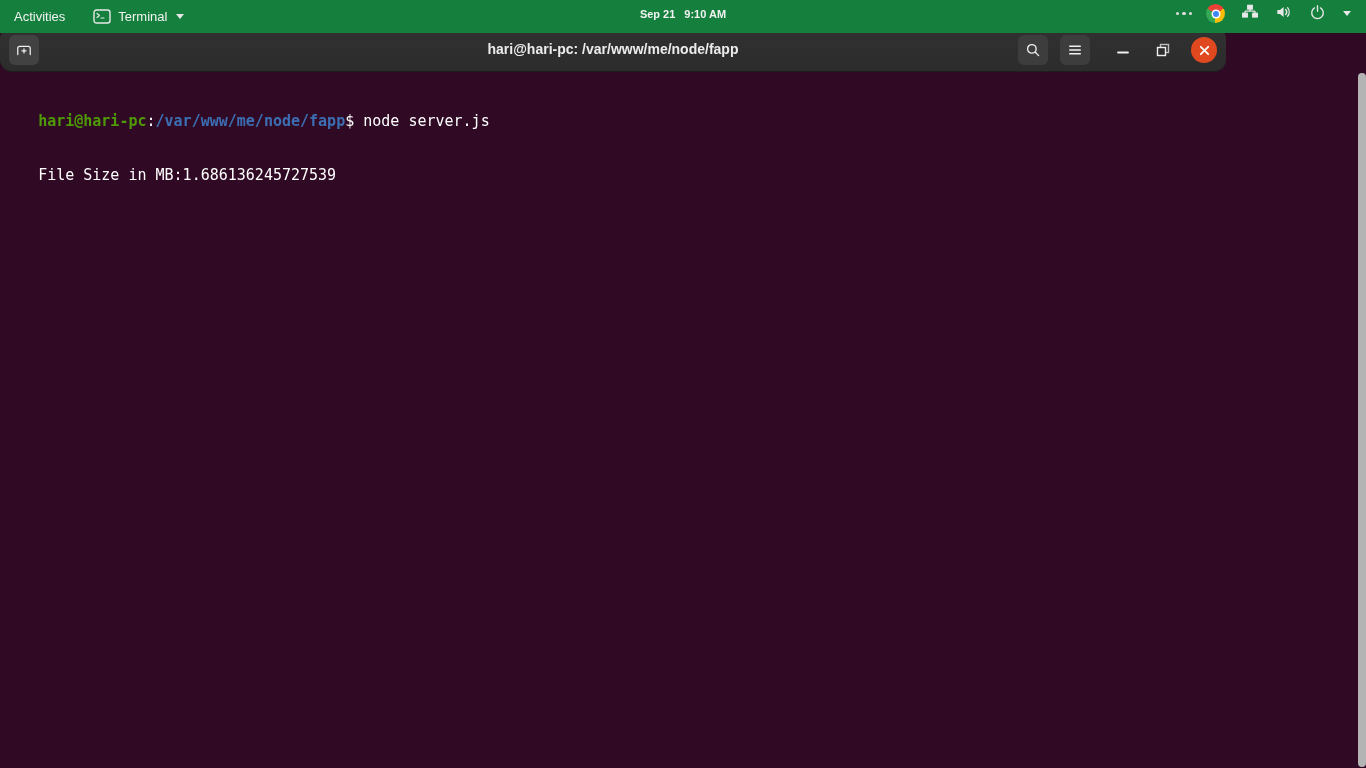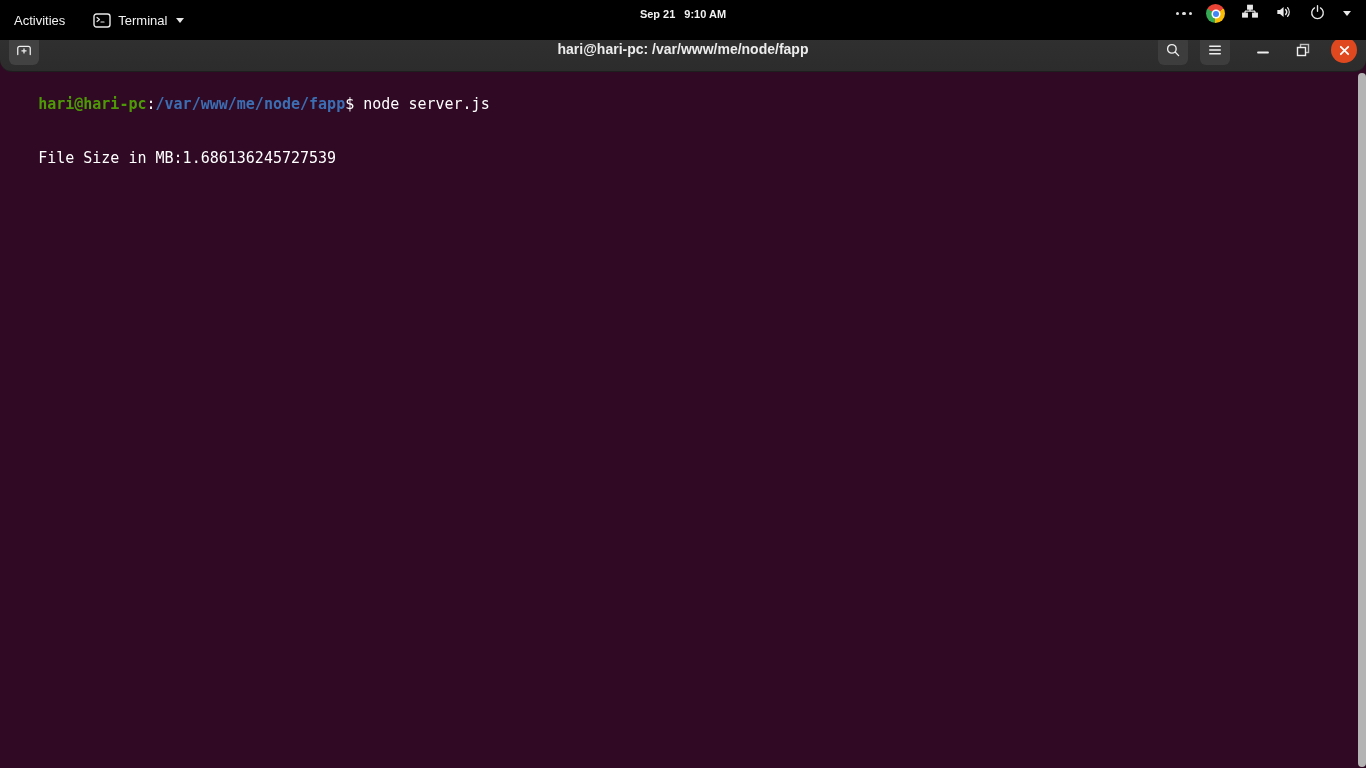--- a/index.html
+++ b/index.html
@@ -1,21 +1,21 @@
 <!DOCTYPE html>
 <html><head>
 <meta charset="utf-8">
 <style>
   * { margin:0; padding:0; box-sizing:border-box; }
   html,body { width:1366px; height:768px; overflow:hidden; background:#300a24;
               font-family:"Liberation Sans", sans-serif; }
 
   
-  .topbar { position:absolute; left:0; top:0; width:1366px; height:40px;
-            background:#000000; color:#f2f2f2; display:flex; align-items:flex-end;
+  .topbar { position:absolute; left:0; top:0; width:1366px; height:33px;
+            background:#15803d; color:#f2f2f2; display:flex; align-items:flex-end;
             font-size:13px; z-index:30; }
   .tb-left { display:flex; align-items:center; height:100%; }
   .tb-item { height:100%; display:flex; align-items:center; padding:0 14px; cursor:default; }
   .app-menu { gap:7px; }
   .term-ico-svg { display:block; }
   .caret { width:0; height:0; border-left:4.5px solid transparent; border-right:4.5px solid transparent;
            border-top:5px solid #e8e8e8; display:inline-block; margin-left:2px; }
   .tb-clock { position:absolute; left:50%; top:0; transform:translateX(-50%); height:27px;
               display:flex; align-items:center; gap:9px; font-weight:700; font-size:11px; }
   .tb-right { position:absolute; right:0; top:0; height:27px; display:flex; align-items:center;
@@ -24,40 +24,40 @@
   .dots { display:flex; gap:3px; align-items:center; padding:0 6px; }
   .dots i { width:3.5px; height:3.5px; border-radius:50%; background:#dedede; }
   .chrome { width:19px; height:19px; border-radius:50%; position:relative; margin:0 8px;
             background:conic-gradient(from 60deg, #fbbc05 0 120deg, #34a853 0 240deg, #ea4335 0 360deg); }
   .chrome::before { content:""; position:absolute; left:50%; top:50%; width:9px; height:9px;
                     transform:translate(-50%,-50%); background:#fff; border-radius:50%; }
   .chrome::after { content:""; position:absolute; left:50%; top:50%; width:6px; height:6px;
                    transform:translate(-50%,-50%); background:#4285f4; border-radius:50%; }
 
   
-  .headerbar { position:absolute; left:0; top:27px; width:1366px; height:45px;
+  .headerbar { position:absolute; left:0; top:27px; width:1226px; height:45px;
                background:linear-gradient(#313131,#2c2c2c); border-bottom:1px solid #1e1e1e;
                display:flex; align-items:center; z-index:20;border-radius:12px; }
   .hb-btn { width:30px; height:30px; border:none; border-radius:6px; background:#424242;
             display:flex; align-items:center; justify-content:center; cursor:pointer; padding:0; }
   .newtab { position:absolute; left:9px; top:8px; }
   .hb-title { position:absolute; left:0; right:0; text-align:center; color:#ececec;
               font-size:14px; font-weight:700; pointer-events:none; }
   .hb-search { position:absolute; right:178px; top:8px; background:#3d3d3d; }
   .hb-menu { position:absolute; right:136px; top:8px; background:#3d3d3d; }
   .wc { position:absolute; top:8px; width:30px; height:30px; border:none; background:transparent;
         display:flex; align-items:center; justify-content:center; cursor:pointer; padding:0; }
   .wc-min { right:88px; } .wc-restore { right:48px; }
   .wc-close { right:9px; border-radius:50%; width:26px; height:26px; top:10px; background:#e0491f; }
 
   
   .terminal { position:absolute; left:0; top:72px; width:1366px; height:696px;
               background:#300a24; color:#ffffff;
               font-family:"DejaVu Sans Mono", monospace; font-size:15px; line-height:18px;
-              padding:5px 12px 0 2px; cursor:text; }
+              padding:22px 12px 0 2px; cursor:text; }
   .term-line { white-space:pre; }
   .seg { white-space:pre; }
   .seg.user { color:#4e9a06; font-weight:bold; }
   .seg.path { color:#3c6eb4; font-weight:bold; }
   .cursor { display:inline-block; width:9px; height:15px; border:1.5px solid #ffffff;
             vertical-align:-2px; background:transparent; }
   .scrollbar { position:absolute; right:0; top:1px; width:8px; height:694px;
                background:#b4b4b4; border-radius:4px; }
 </style>
 </head>

